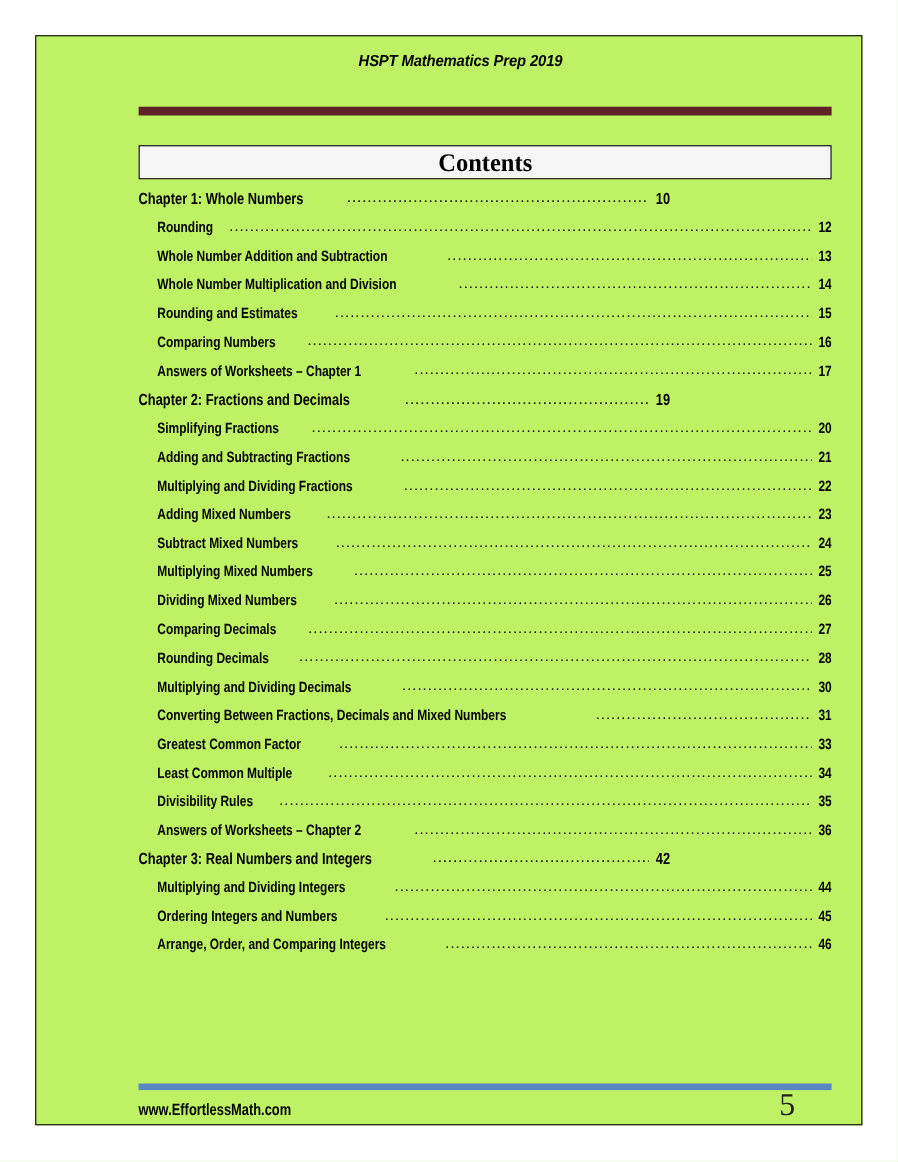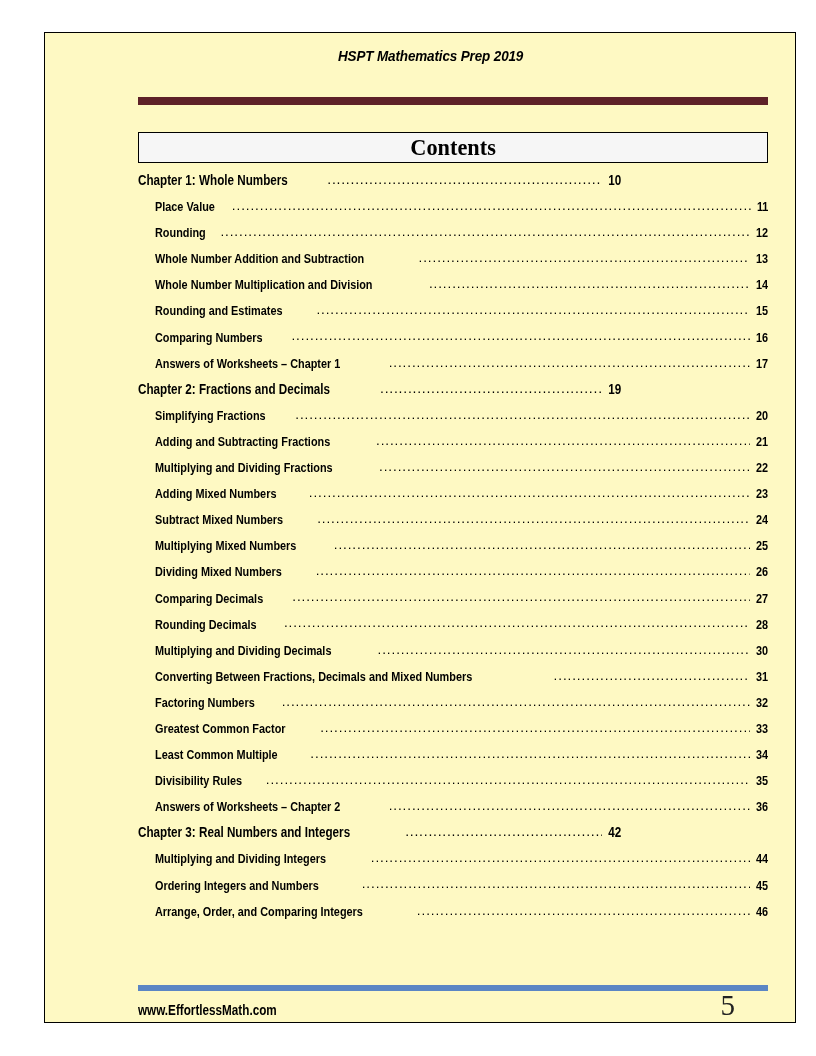--- a/index.html
+++ b/index.html
@@ -17,22 +17,21 @@
 
   
   #page-frame {
     position: absolute;
     left: 32px;
     top: 32px;
     width: 752px;
     height: 991px;
     border: 1.6px solid #000000;
     box-sizing: border-box;
-    background: #fef9c3;
-    margin-left: 12px;
+    background: #bef264;
   }
 
   
   #running-header {
     position: absolute;
     left: 62px;
     top: 14px;
     width: 648px;
     text-align: center;
   }
@@ -214,27 +213,20 @@
   <div id="toc">
       <div class="toc-row row-chapter">
         <div class="toc-inner">
           <span class="toc-label">Chapter 1: Whole Numbers</span>
           <span class="leader"></span>
           <span class="toc-page">10</span>
         </div>
       </div>
       <div class="toc-row row-section">
         <div class="toc-inner">
-          <span class="toc-label">Place Value</span>
-          <span class="leader"></span>
-          <span class="toc-page">11</span>
-        </div>
-      </div>
-      <div class="toc-row row-section">
-        <div class="toc-inner">
           <span class="toc-label">Rounding</span>
           <span class="leader"></span>
           <span class="toc-page">12</span>
         </div>
       </div>
       <div class="toc-row row-section">
         <div class="toc-inner">
           <span class="toc-label">Whole Number Addition and Subtraction</span>
           <span class="leader"></span>
           <span class="toc-page">13</span>
@@ -343,27 +335,20 @@
           <span class="toc-label">Multiplying and Dividing Decimals</span>
           <span class="leader"></span>
           <span class="toc-page">30</span>
         </div>
       </div>
       <div class="toc-row row-section">
         <div class="toc-inner">
           <span class="toc-label">Converting Between Fractions, Decimals and Mixed Numbers</span>
           <span class="leader"></span>
           <span class="toc-page">31</span>
-        </div>
-      </div>
-      <div class="toc-row row-section">
-        <div class="toc-inner">
-          <span class="toc-label">Factoring Numbers</span>
-          <span class="leader"></span>
-          <span class="toc-page">32</span>
         </div>
       </div>
       <div class="toc-row row-section">
         <div class="toc-inner">
           <span class="toc-label">Greatest Common Factor</span>
           <span class="leader"></span>
           <span class="toc-page">33</span>
         </div>
       </div>
       <div class="toc-row row-section">

